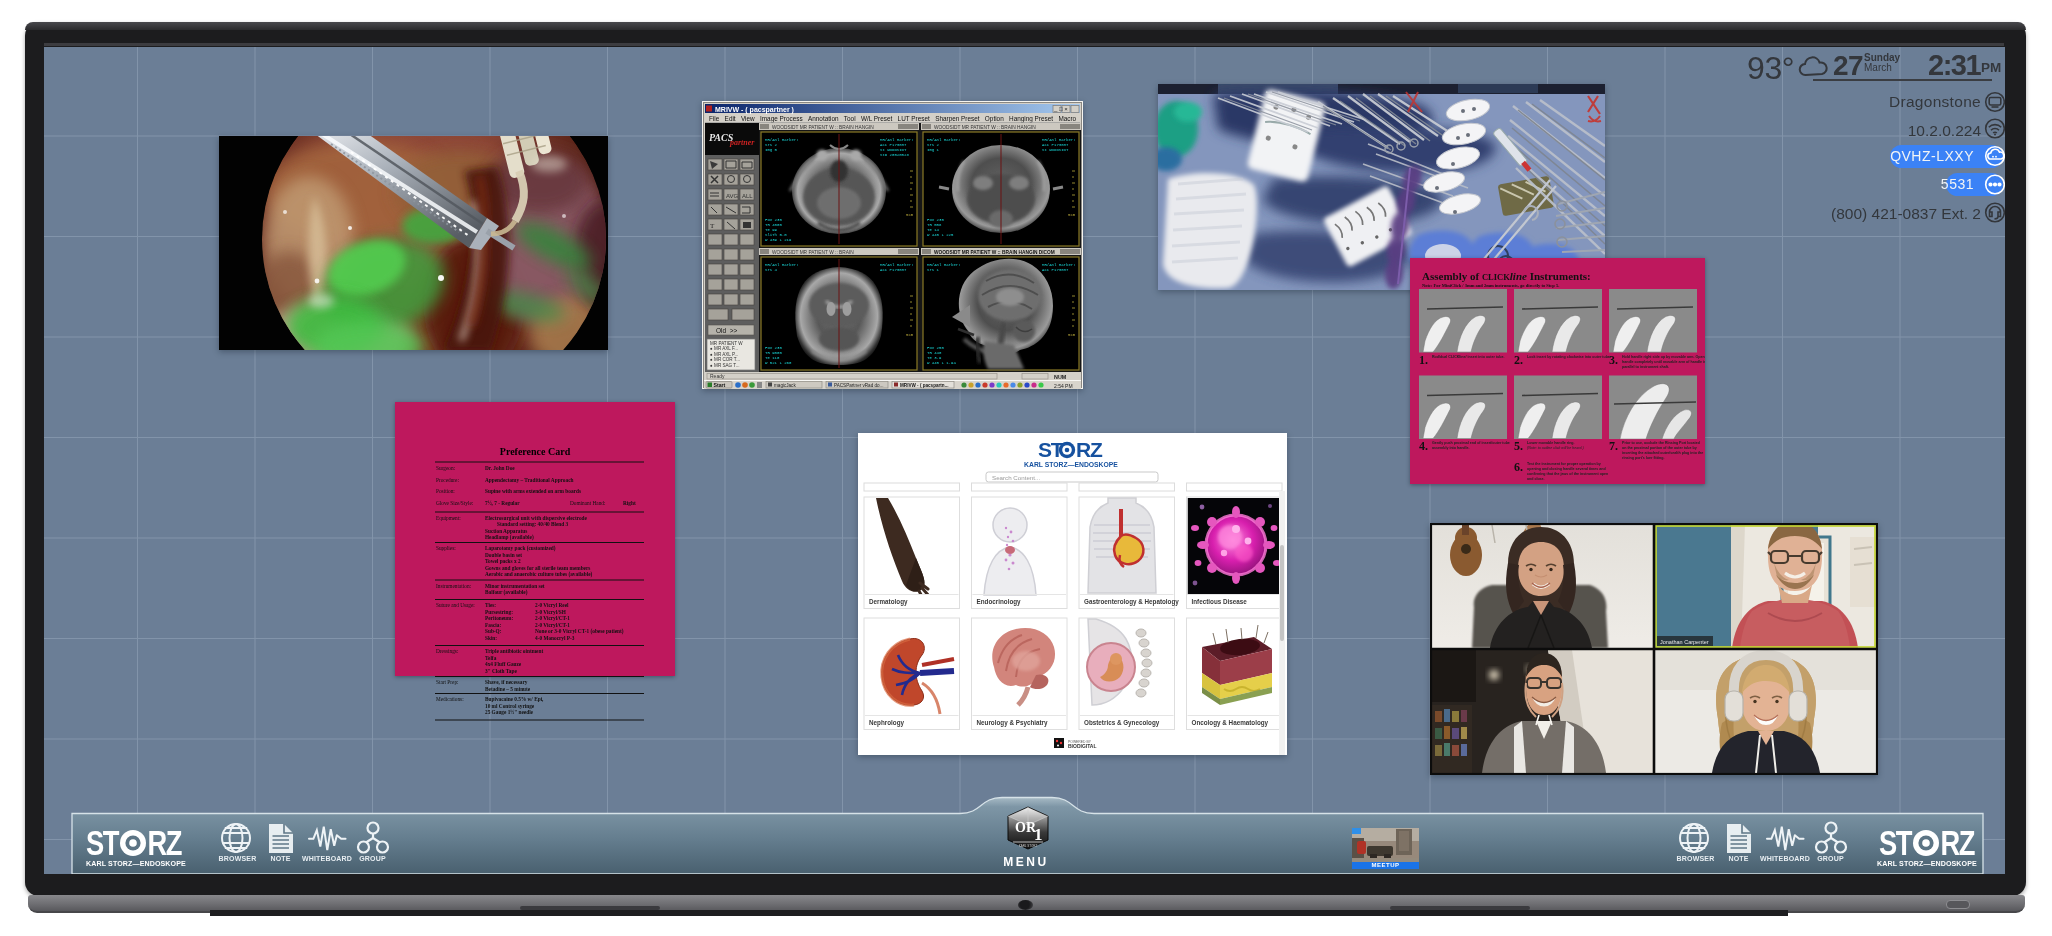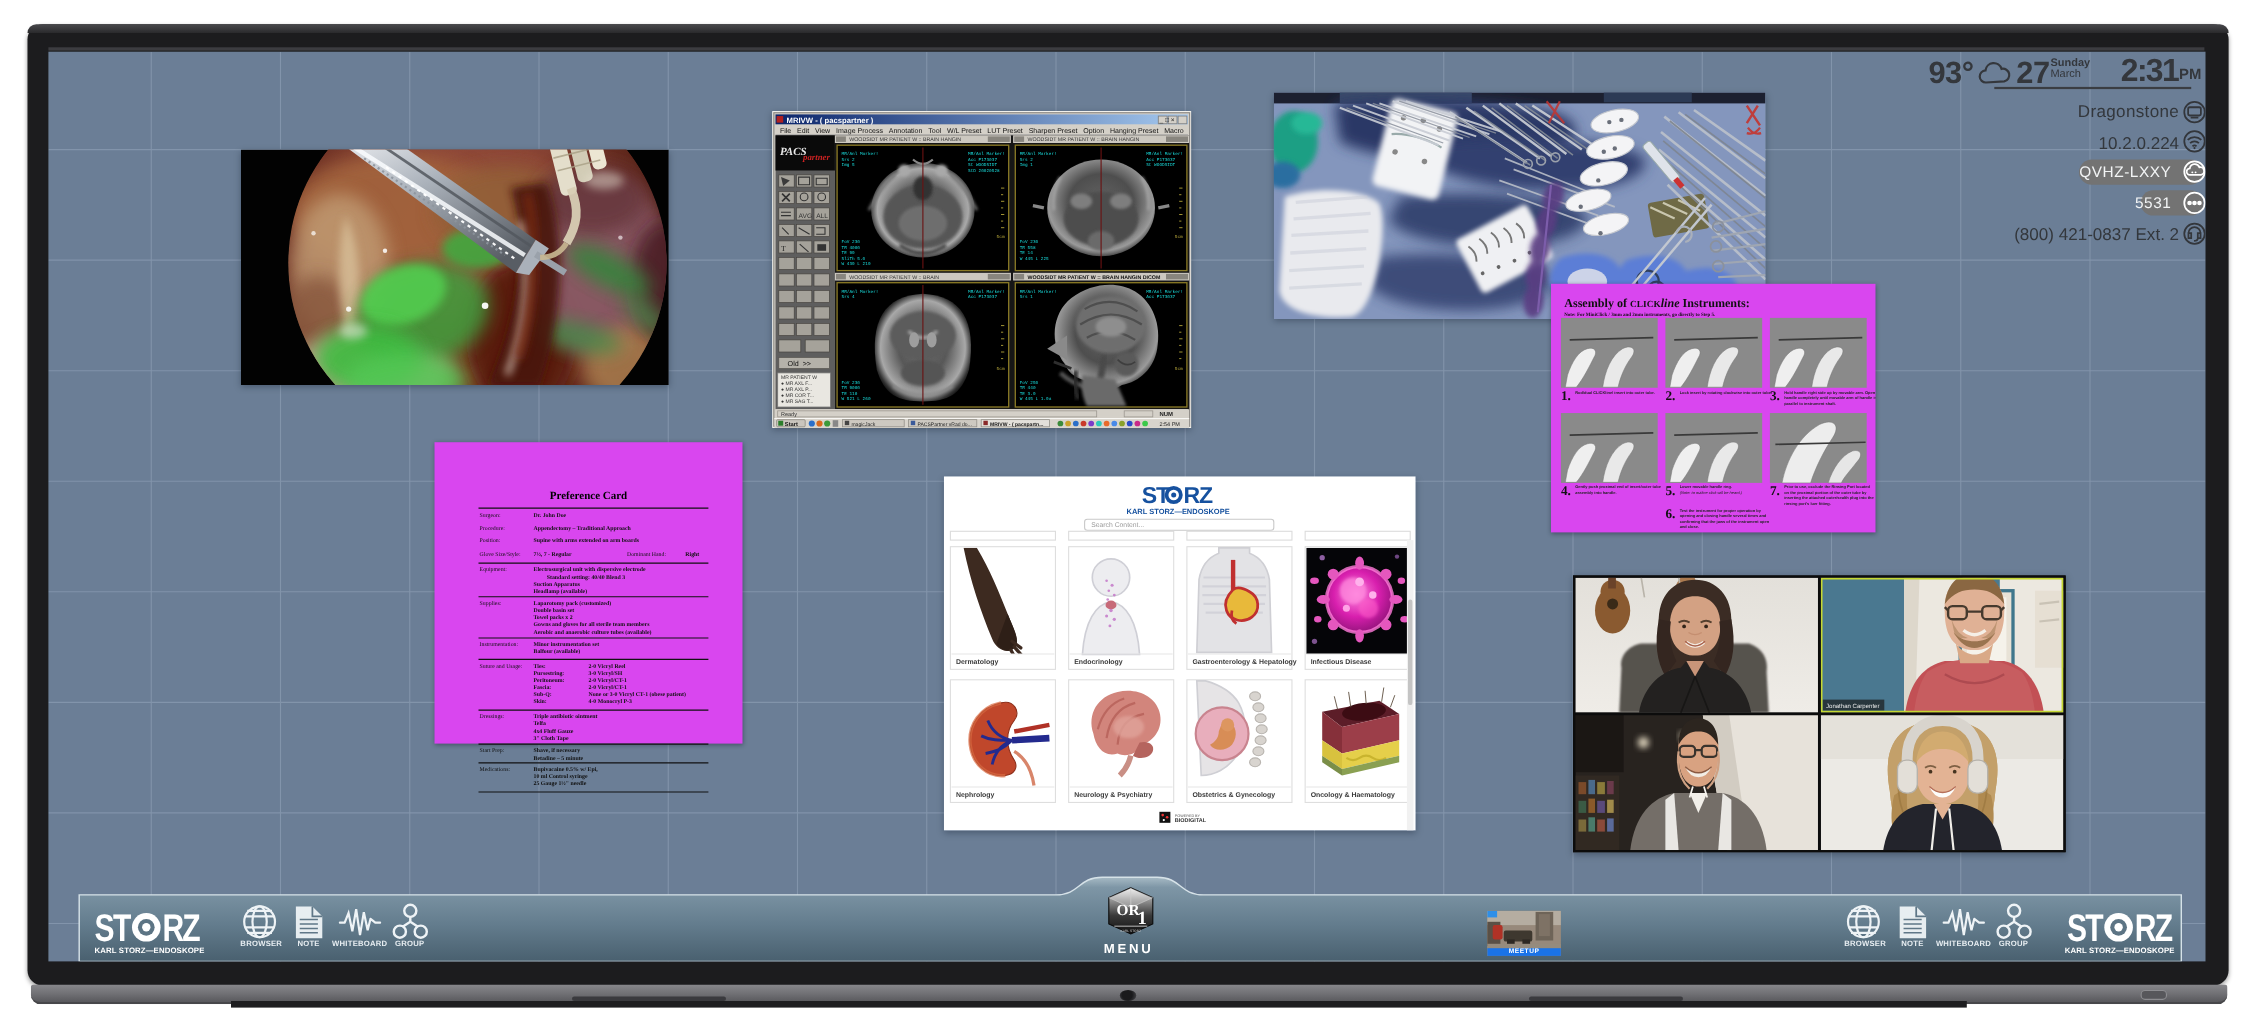--- a/index.html
+++ b/index.html
@@ -13,24 +13,24 @@
 #screen{left:44px;top:47px;width:1961px;height:827px;background:#6b7e96;overflow:hidden;}
 #gridsvg{left:0;top:0;}
 #graybar{left:28px;top:895px;width:1997px;height:16px;background:linear-gradient(#88888c,#6f6f73 55%,#58585c);border-bottom:2px solid #47474a;border-radius:3px 3px 9px 9px;}
 #undershadow{left:210px;top:910px;width:1578px;height:6px;background:#1e1e20;}
 .vent{position:absolute;top:906px;height:4px;background:#3a3a3e;border-radius:2px;}
 #camdot{left:1018px;top:900px;width:15px;height:10px;background:radial-gradient(circle at 45% 45%,#1a1a1c 45%,#4e4e52);border-radius:50%;}
 #rslot{left:1946px;top:900px;width:22px;height:7px;background:#57575b;border:1px solid #8d8d91;border-radius:4px;}
 #avocor{left:0px;top:881px;width:2052px;height:12px;text-align:center;color:#97979b;font-size:11.5px;letter-spacing:0.5px;font-weight:bold;}
 
 .inforow{position:absolute;color:#33373c;text-align:right;}
-.pill{position:absolute;background:#737373;color:#f2f4f5;border-radius:14px;text-align:right;}
+.pill{position:absolute;background:#3b82f6;color:#f2f4f5;border-radius:14px;text-align:right;}
 .tblabel{position:absolute;color:#e8eef2;font-weight:bold;letter-spacing:0.2px;font-size:7px;text-align:center;white-space:nowrap;}
 
-.win{position:absolute;background:#d946ef;box-shadow:0 1px 4px rgba(20,30,45,.45);}
+.win{position:absolute;background:#be185d;box-shadow:0 1px 4px rgba(20,30,45,.45);}
 #pacs,#catalog,#videoconf,#instruments,#endoscopy{box-shadow:0 2px 6px rgba(15,25,40,.35);}
 </style>
 </head>
 <body>
 <div id="stage">
   <div id="frame" class="abs"></div>
   <div id="topline" class="abs"></div>
   <div id="screen" class="abs">
     <svg id="gridsvg" class="abs" width="1961" height="827" xmlns="http://www.w3.org/2000/svg">
       <g stroke="#9aaabf" stroke-width="1" opacity="0.5">
@@ -1187,21 +1187,21 @@
       <div class="abs" style="left:5px;top:13px;width:9px;height:13px;background:#b03226;border-radius:2px;"></div>
       <div class="abs" style="left:15px;top:18px;width:26px;height:10px;background:#3e382f;border-radius:2px;"></div>
       <div class="abs" style="left:18px;top:26px;width:7px;height:8px;background:#2d2823;"></div>
       <div class="abs" style="left:32px;top:26px;width:7px;height:8px;background:#2d2823;"></div>
       <div class="abs" style="left:0;top:30px;width:67px;height:4px;background:#958b7d;"></div>
       <div class="abs" style="left:0px;top:0px;width:9px;height:6px;background:#2f8fe8;"></div>
       <div class="abs" style="left:0;top:34px;width:67px;height:7px;background:#1a73e8;color:#fff;font-size:6px;font-weight:bold;text-align:center;line-height:7px;letter-spacing:0.5px;">MEETUP</div>
     </div>
 
     <div class="abs" style="left:1690px;top:2px;width:260px;height:30px;color:#34373c;">
-      <span class="abs" style="right:200px;top:1px;font-size:28px;font-weight:bold;letter-spacing:-0.5px;">93°</span>
+      <span class="abs" style="right:200px;top:1px;font-size:32px;font-weight:normal;letter-spacing:-0.5px;">93°</span>
       <svg class="abs" style="left:64px;top:7px" width="30" height="22" viewBox="0 0 30 22" xmlns="http://www.w3.org/2000/svg">
           <path d="M7.5,19 a5.5,5.5 0 0 1 -0.5,-11 a7.5,7.5 0 0 1 14.6,-1.4 a5.8,5.8 0 0 1 2.4,11.4 z" fill="none" stroke="#34373c" stroke-width="2"></path>
         </svg>
       <span class="abs" style="left:99px;top:1px;font-size:28px;font-weight:bold;letter-spacing:-0.5px;">27</span>
       <span class="abs" style="left:130px;top:3px;font-size:10px;font-weight:bold;">Sunday</span>
       <span class="abs" style="left:130px;top:13px;font-size:10px;">March</span>
       <span class="abs" style="left:194px;top:0px;font-size:29px;font-weight:bold;letter-spacing:-1.5px;">2:31</span>
       <span class="abs" style="left:247px;top:11px;font-size:13.5px;font-weight:bold;">PM</span>
     </div>
     <div class="abs" style="left:1769px;top:31.5px;width:179px;height:2px;background:#3a3d42;"></div>

